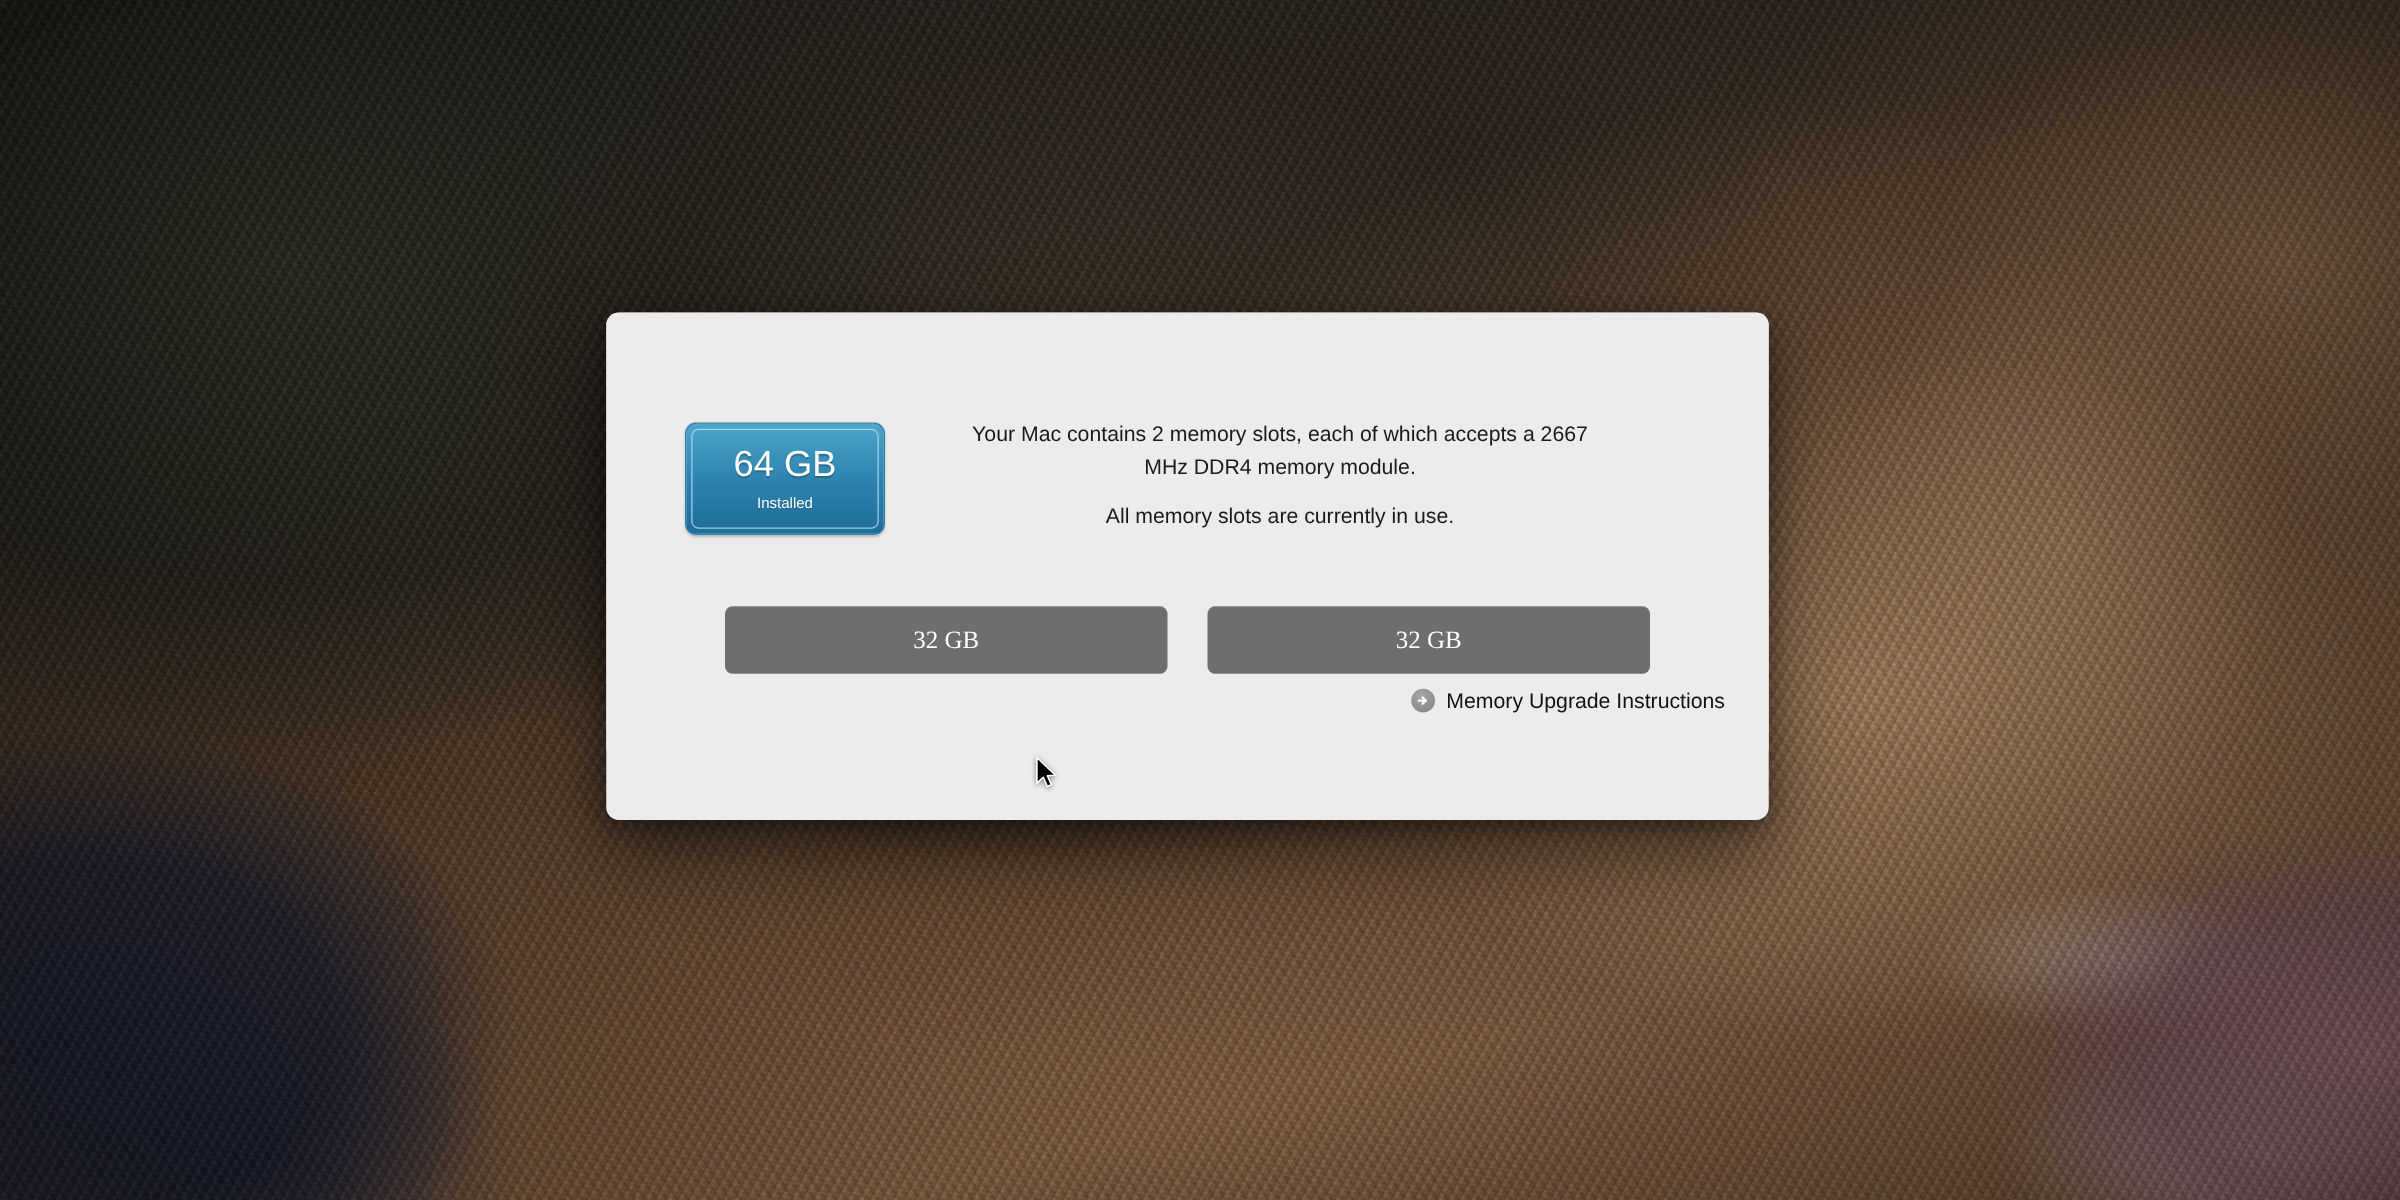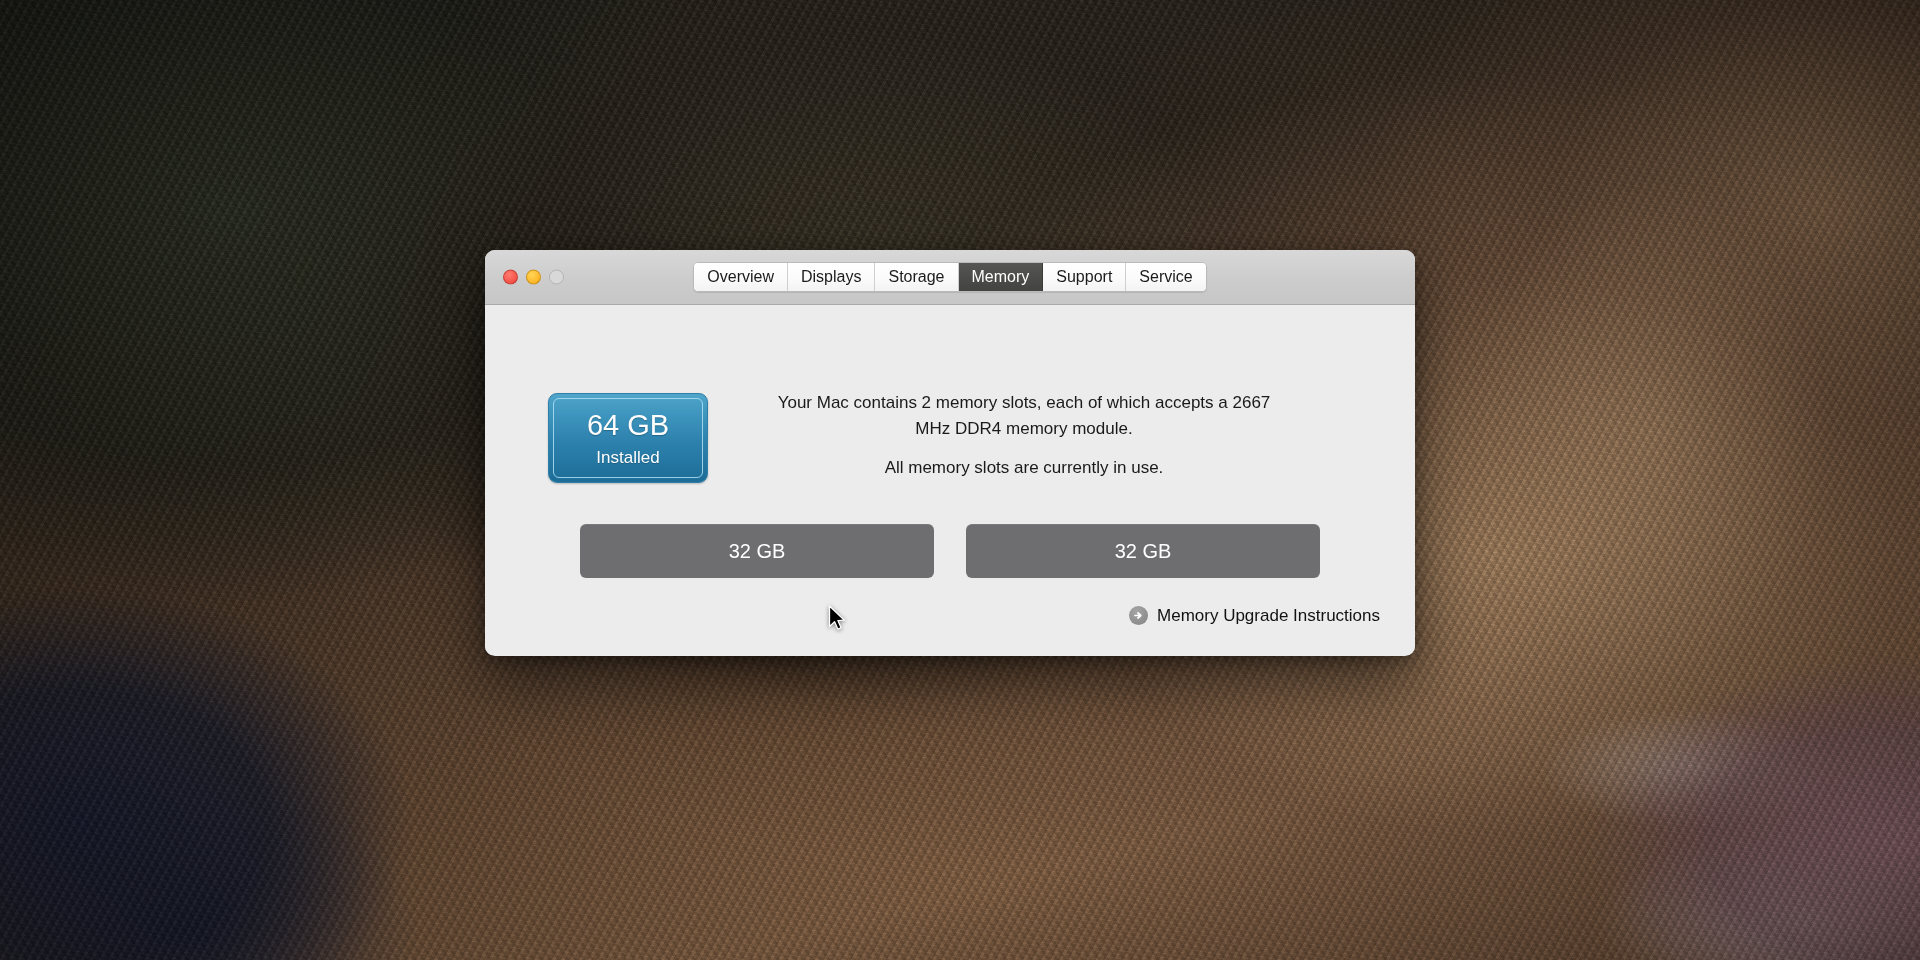--- a/index.html
+++ b/index.html
@@ -172,21 +172,21 @@
     pointer-events: none;
   }
   #badge-size {
     font-size: 29px;
     color: #ffffff;
     line-height: 1;
     margin-bottom: 9px;
     text-shadow: 0 1px 1px rgba(0,0,0,0.25);
   }
   #badge-caption {
-    font-size: 17px;
+    font-size: 12px;
     color: #ffffff;
     line-height: 1;
     text-shadow: 0 1px 1px rgba(0,0,0,0.22);
   }
 
   
   #description {
     position: absolute;
     left: 274px;
     top: 85px;
@@ -195,24 +195,25 @@
     color: #1a1a1a;
     line-height: 1.55;
     text-align: center;
   }
   #desc-secondary { margin-top: 12px; }
 
   
   #slots {
     position: absolute;
     left: 95px;
-    top: 219px;
+    top: 235px;
     width: 740px;
     display: flex;
     gap: 32px;
+    font-family: Liberation Serif, serif;
   }
   .slot {
     flex: 1;
     height: 54px;
     border-radius: 6px;
     background: #6e6d6f;
     display: flex;
     align-items: center;
     justify-content: center;
     box-shadow: inset 0 1px 0 rgba(255,255,255,0.08);
@@ -267,36 +268,20 @@
   <div class="wp-layer wp-base"></div>
   <div class="wp-layer wp-sea-left"></div>
   <div class="wp-layer wp-sea-right"></div>
   <div class="wp-layer wp-ridge"></div>
   <div class="wp-layer wp-tex"></div>
   <div class="wp-layer wp-vignette"></div>
 </div>
 
 <div id="atm-window">
 
-  <div id="titlebar">
-    <div class="traffic-lights">
-      <span class="tl tl-close"></span>
-      <span class="tl tl-min"></span>
-      <span class="tl tl-zoom"></span>
-    </div>
-
-    <div id="tabbar">
-      <div class="tab">Overview</div>
-      <div class="tab">Displays</div>
-      <div class="tab">Storage</div>
-      <div class="tab selected">Memory</div>
-      <div class="tab">Support</div>
-      <div class="tab">Service</div>
-    </div>
-  </div>
 
   <div id="content">
 
     <div id="installed-badge">
       <div id="badge-size">64 GB</div>
       <div id="badge-caption">Installed</div>
     </div>
 
     <div id="description">
       <div id="desc-primary">Your Mac contains 2 memory slots, each of which accepts a 2667 MHz DDR4 memory module.</div>

